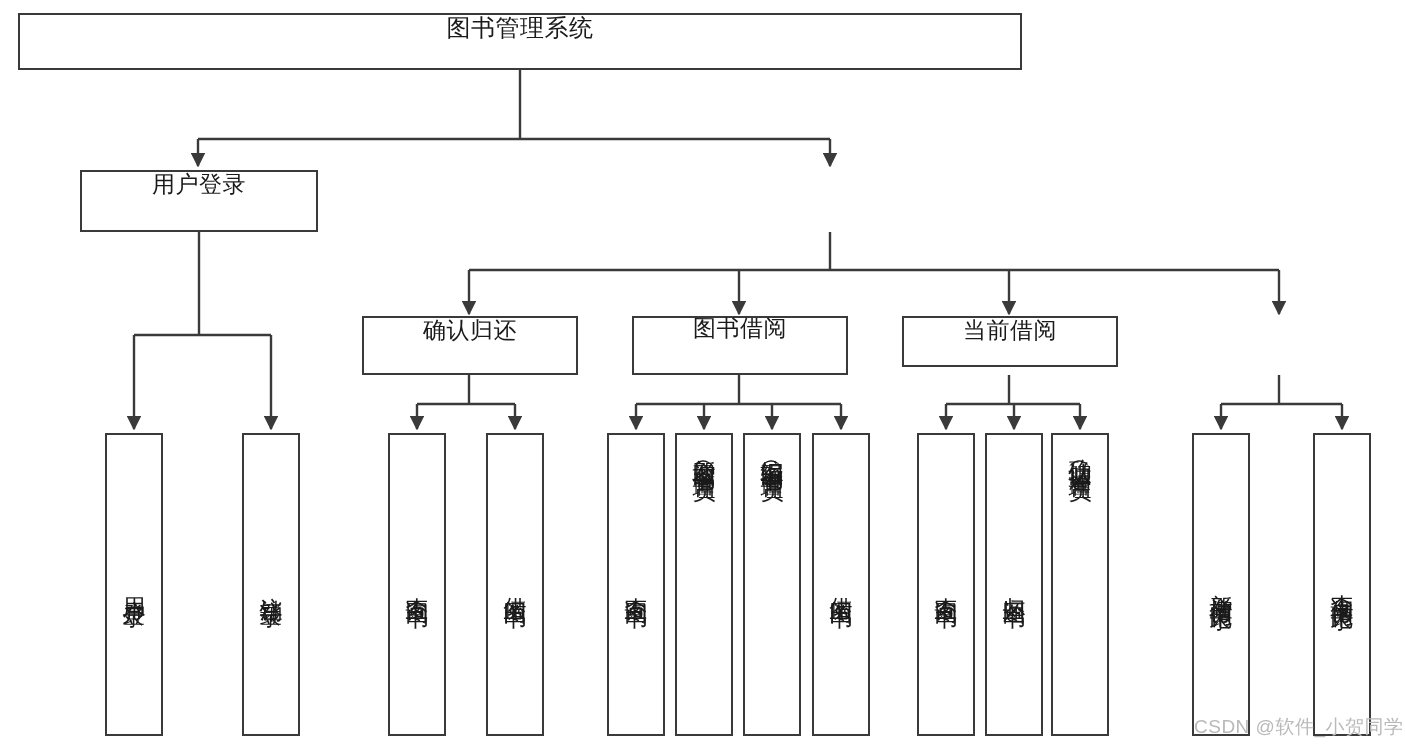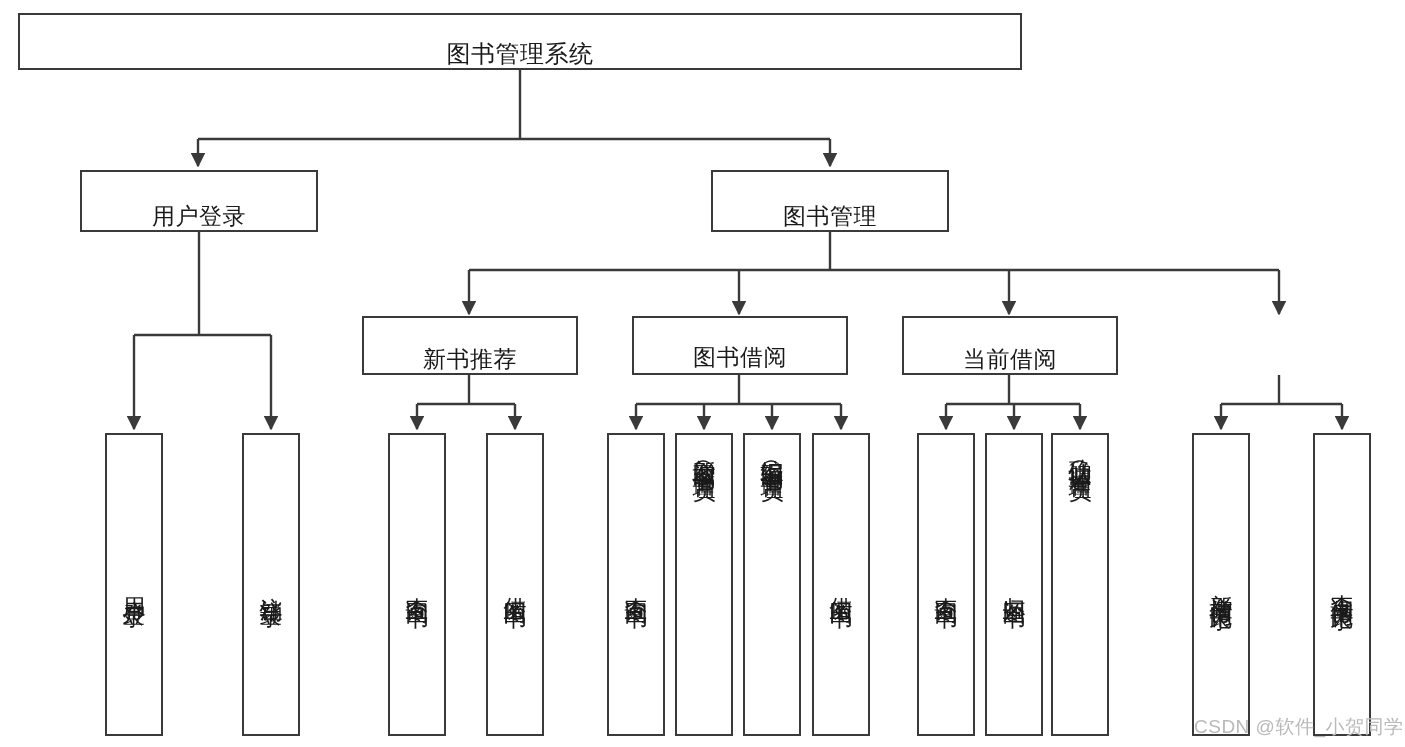--- a/index.html
+++ b/index.html
@@ -23,21 +23,21 @@
     top: 0;
     width: 1405px;
     height: 747px;
   }
   .node {
     position: absolute;
     box-sizing: border-box;
     background: #ffffff;
     border: 2px solid #3a3a3a;
     display: flex;
-    align-items: flex-end;
+    align-items: flex-start;
     justify-content: center;
     color: #1a1a1a;
   }
   .node-label {
     display: block;
     text-align: center;
     line-height: 1.12;
     letter-spacing: 0.5px;
   }
   .node.horizontal .node-label {
@@ -129,31 +129,28 @@
     </g>
   </svg>
 
   <div class="node root horizontal" style="left:18px; top:13px; width:1004px; height:57px;">
     <span class="node-label">图书管理系统</span>
   </div>
 
   <div class="node horizontal" style="left:80px; top:170px; width:238px; height:62px;">
     <span class="node-label">用户登录</span>
   </div>
-  <div class="node horizontal" style="left:711px; top:170px; width:238px; height:62px;">
-    <span class="node-label">图书管理</span>
-  </div>
 
   <div class="node horizontal" style="left:362px; top:316px; width:216px; height:59px;">
-    <span class="node-label">新书推荐</span>
+    <span class="node-label">确认归还</span>
   </div>
   <div class="node horizontal" style="left:632px; top:316px; width:216px; height:59px;font-family:Liberation Mono, monospace;">
     <span class="node-label">图书借阅</span>
   </div>
-  <div class="node horizontal" style="left:902px; top:316px; width:216px; height:59px;">
+  <div class="node horizontal" style="left:902px; top:316px; width:216px; height:51px;">
     <span class="node-label">当前借阅</span>
   </div>
 
   <div class="node vertical centered" style="left:105px; top:433px; width:58px; height:303px;">
     <span class="node-label">用户登录</span>
   </div>
   <div class="node vertical centered" style="left:242px; top:433px; width:58px; height:303px;">
     <span class="node-label">注销登录</span>
   </div>
 

